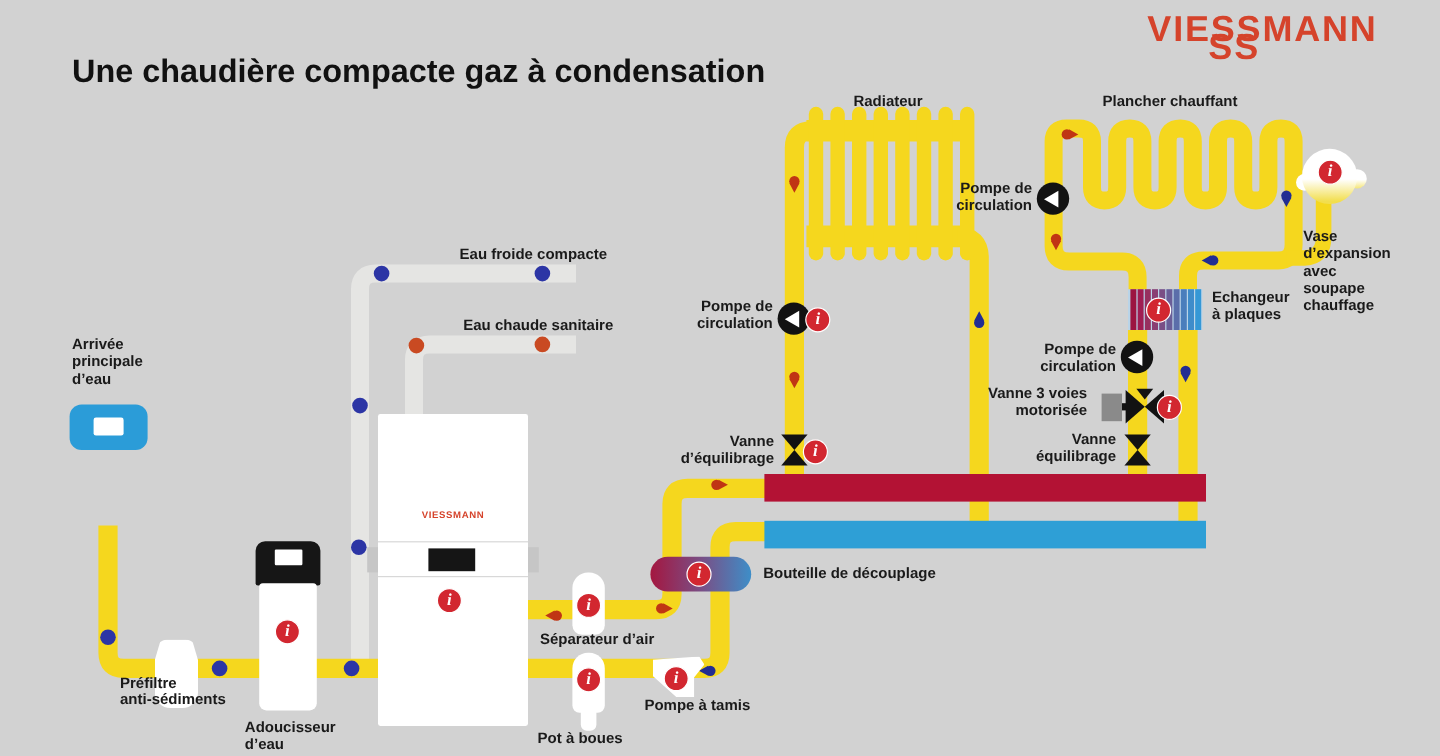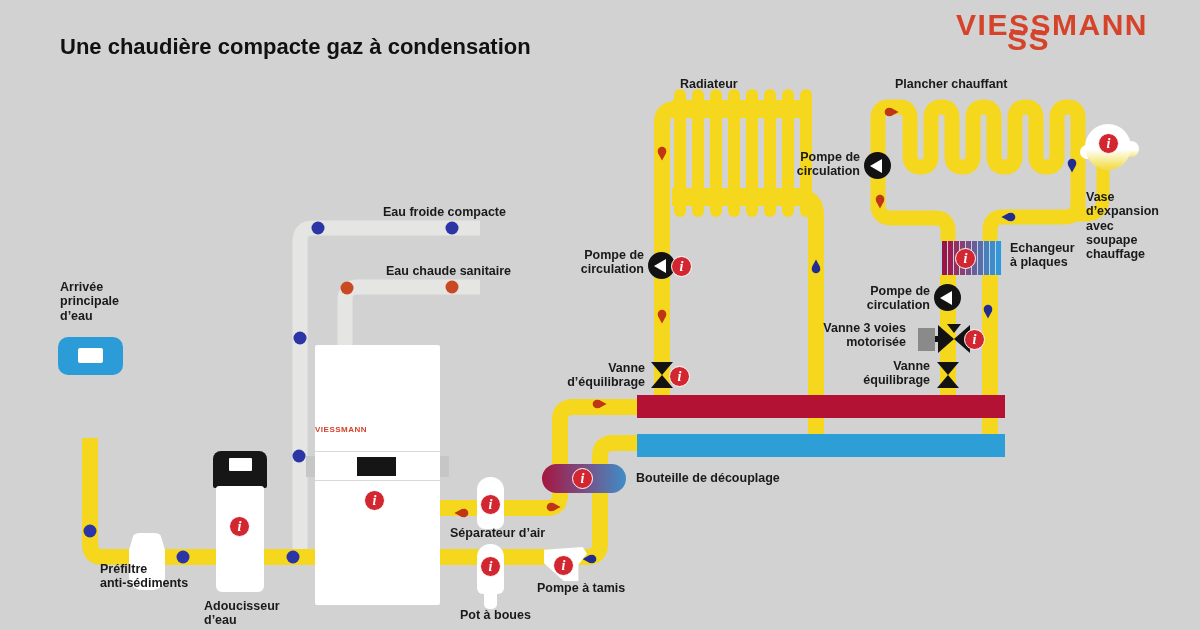--- a/index.html
+++ b/index.html
@@ -7,23 +7,23 @@
     --red-bar:#B31234; --blue-bar:#2E9FD6; --info-red:#D22730;
     --brand-red:#D5432B; --navy-dot:#2C35A5; --hot-dot:#C94A22;
     --tap-blue:#2B9CD8; --drop-red:#C03514; --drop-blue:#222D92; --ink:#1a1a1a;
   }
   html,body{margin:0;padding:0}
   body{font-family:"Liberation Sans",sans-serif;background:#888}
   #stage{position:relative;width:1200px;height:630px;background:var(--bg);overflow:hidden}
   .abs{position:absolute}
   .label{position:absolute;color:var(--ink);font-weight:700;font-size:12.5px;line-height:1.14;white-space:pre-line}
   .r{text-align:right}
-  .c{}
+  .c{text-align:center}
   .title-small{position:absolute;left:60px;top:7px;font-size:15px;font-weight:700;color:#111}
-  .title-large{position:absolute;left:60px;top:34px;font-size:22px;font-weight:700;color:#111}
+  .title-large{position:absolute;left:60px;top:44px;font-size:27px;font-weight:700;color:#111}
   
   .brand{position:absolute;right:52px;top:10px;color:var(--brand-red);font-weight:700;font-size:30px;letter-spacing:1.5px;line-height:1}
   .brand .ss{position:relative;display:inline-block}
   .brand .ss .dup{position:absolute;left:-2px;top:0.5em}
   
   .info{position:absolute;width:21px;height:21px;border-radius:50%;background:var(--info-red);
         color:#fff;border:1px solid #fff;box-sizing:border-box;display:flex;align-items:center;justify-content:center;
         font-family:"Liberation Serif",serif;font-style:italic;font-weight:700;font-size:14px;line-height:1;cursor:pointer}
   
   .pump{position:absolute;width:27px;height:27px;border-radius:50%;background:#121212;display:flex;align-items:center;justify-content:center}
@@ -32,21 +32,21 @@
   .valve{position:absolute;width:22px;height:26px;display:flex;flex-direction:column;align-items:center}
   .valve .t{width:0;height:0;border-left:11px solid transparent;border-right:11px solid transparent;border-top:13px solid #121212}
   .valve .b{width:0;height:0;border-left:11px solid transparent;border-right:11px solid transparent;border-bottom:13px solid #121212}
   
   .valve3{position:absolute;width:32px;height:28px}
   .valve3 .l{position:absolute;left:0;top:0;width:0;height:0;border-top:14px solid transparent;border-bottom:14px solid transparent;border-left:16px solid #121212}
   .valve3 .rr{position:absolute;right:0;top:0;width:0;height:0;border-top:14px solid transparent;border-bottom:14px solid transparent;border-right:16px solid #121212}
   .valve3 .tt{position:absolute;left:9px;top:-1px;width:0;height:0;border-left:7px solid transparent;border-right:7px solid transparent;border-top:9px solid #121212}
   .actuator{position:absolute;background:#8a8a8a}
   .boiler{position:absolute;left:315px;top:345px;width:125px;height:260px;background:#fff;border-radius:2px}
-  .boiler .mini-brand{position:absolute;left:0;top:80px;width:100%;color:var(--brand-red);font-weight:700;font-size:8px;letter-spacing:.5px}
+  .boiler .mini-brand{position:absolute;left:0;top:80px;width:100%;text-align:center;color:var(--brand-red);font-weight:700;font-size:8px;letter-spacing:.5px}
   .band-grey{position:absolute;left:306px;top:456px;width:143px;height:21px;background:#c6c6c6}
   .band-white{position:absolute;left:315px;top:451px;width:125px;height:30px;background:#fff;border-top:1px solid #d8d8d8;border-bottom:1px solid #d8d8d8;box-sizing:border-box}
   .display{position:absolute;left:357px;top:457px;width:39px;height:19px;background:#151515}
   .tap{position:absolute;left:58px;top:337px;width:65px;height:38px;background:var(--tap-blue);border-radius:10px}
   .tap .slot{position:absolute;left:20px;top:11px;width:25px;height:15px;background:#fff;border-radius:2px}
   .softener-cap{position:absolute;left:213px;top:451px;width:54px;height:37px;background:#161616;border-radius:8px 8px 2px 2px}
   .softener-cap .disp{position:absolute;left:16px;top:7px;width:23px;height:13px;background:#fff;border-radius:1px}
   .softener-body{position:absolute;left:216px;top:486px;width:48px;height:106px;background:#fff;border-radius:3px 3px 6px 6px}
   .prefilter{position:absolute;left:129px;top:533px;width:36px;height:57px;background:#fff;border-radius:11px 11px 13px 13px;clip-path:polygon(14% 0,86% 0,100% 30%,100% 100%,0 100%,0 30%)}
   .airsep{position:absolute;left:477px;top:477px;width:27px;height:52px;background:#fff;border-radius:13px 13px 8px 8px}
@@ -273,21 +273,21 @@
   <div class="label" style="left:60px;top:280px">Arrivée
 principale
 d’eau</div>
   <div class="label" style="left:383px;top:205px">Eau froide compacte</div>
   <div class="label" style="left:386px;top:264px">Eau chaude sanitaire</div>
   <div class="label" style="left:100px;top:562px">Préfiltre
 anti-sédiments</div>
   <div class="label" style="left:204px;top:599px">Adoucisseur
 d’eau</div>
   <div class="label" style="left:450px;top:526px">Séparateur d’air</div>
-  <div class="label" style="left:460px;top:608px">Pot à boues</div>
+  <div class="label" style="left:448px;top:608px">Pot à boues</div>
   <div class="label" style="left:537px;top:581px">Pompe à tamis</div>
   <div class="label" style="left:636px;top:471px">Bouteille de découplage</div>
   <div class="label r" style="left:558px;top:248px;width:86px">Pompe de
 circulation</div>
   <div class="label r" style="left:552px;top:361px;width:93px">Vanne
 d’équilibrage</div>
   <div class="label c" style="left:680px;top:77px;width:120px">Radiateur</div>
   <div class="label c" style="left:895px;top:77px;width:160px">Plancher chauffant</div>
   <div class="label r" style="left:772px;top:150px;width:88px">Pompe de
 circulation</div>

